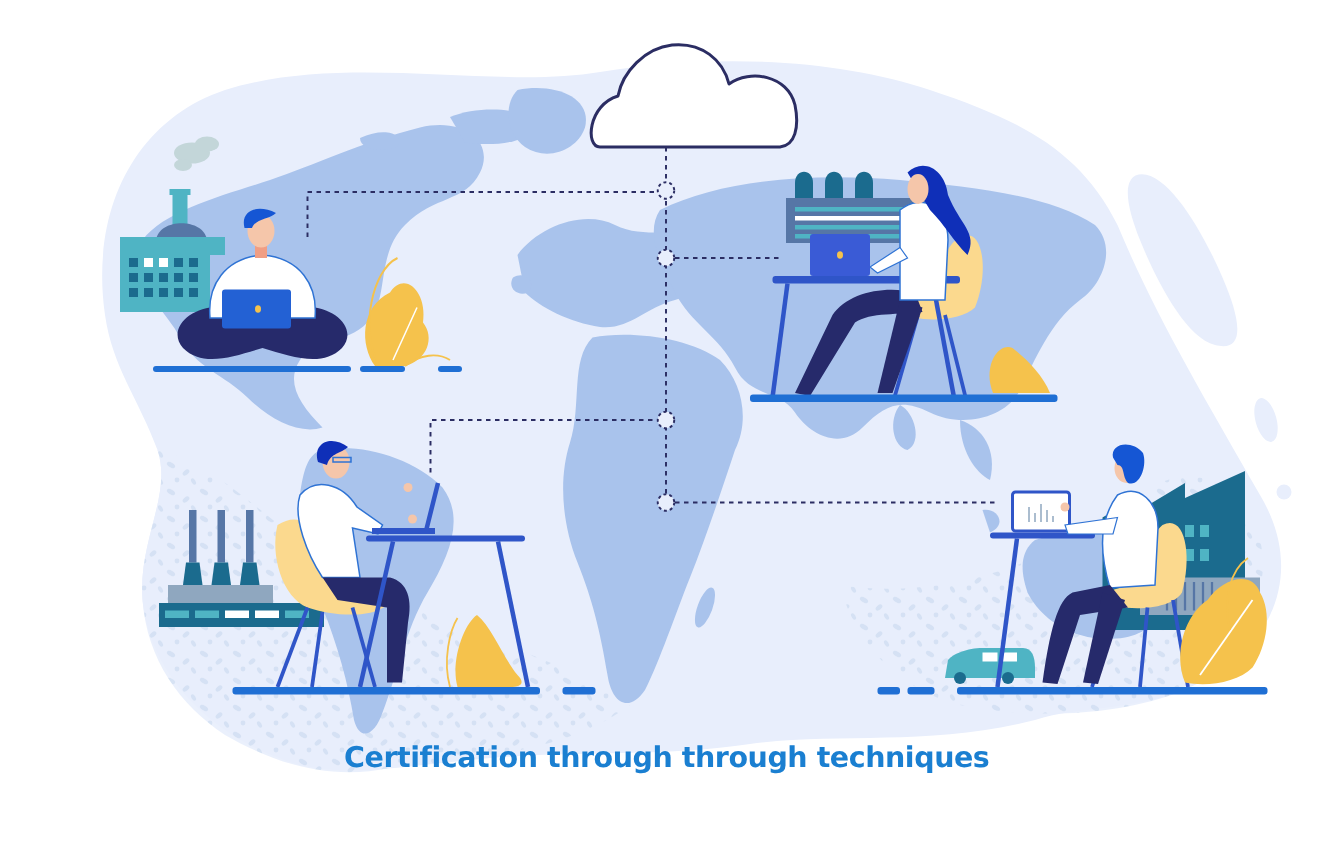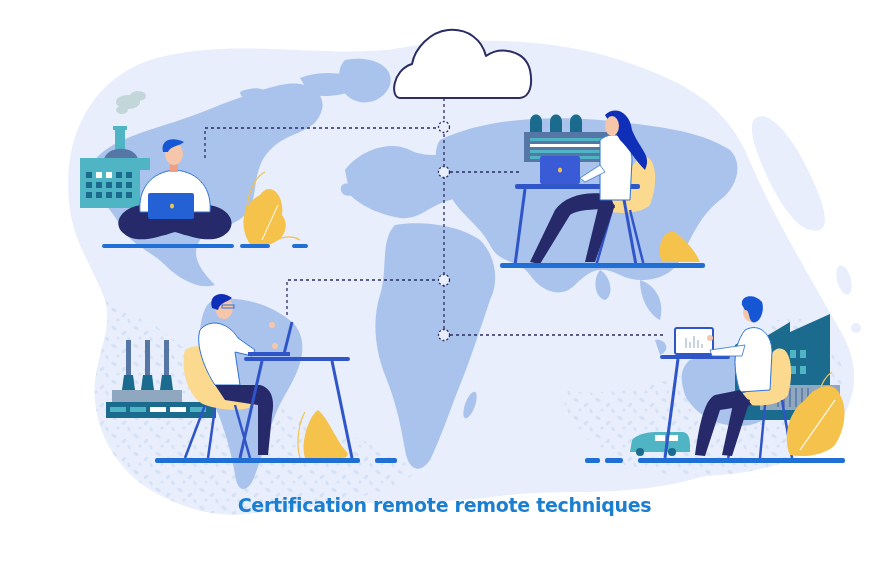--- a/index.html
+++ b/index.html
@@ -276,13 +276,13 @@
     <path d="M790,455 C782,435 790,410 805,400 C815,385 835,380 840,395 C848,408 845,430 835,445 C825,455 805,458 790,455 Z" fill="#f5c24c"></path>
     <path d="M800,450 L835,400" stroke="#ffffff" stroke-width="1.2"></path>
     <path d="M820,420 C815,400 820,380 832,372" stroke="#f5c24c" stroke-width="1.2" fill="none"></path>
 
     <rect x="585" y="458" width="15" height="5" rx="2" fill="#1f6fd4"></rect>
     <rect x="605" y="458" width="18" height="5" rx="2" fill="#1f6fd4"></rect>
     <rect x="638" y="458" width="207" height="5" rx="2" fill="#1f6fd4"></rect>
   </g>
 </svg>
 
-<div class="caption" style="color:#1a7fd1;">Certification remote remote techniques</div>
+<div class="caption" style="color:#1a7fd1;">Certification through through techniques</div>
 
 </body></html>

